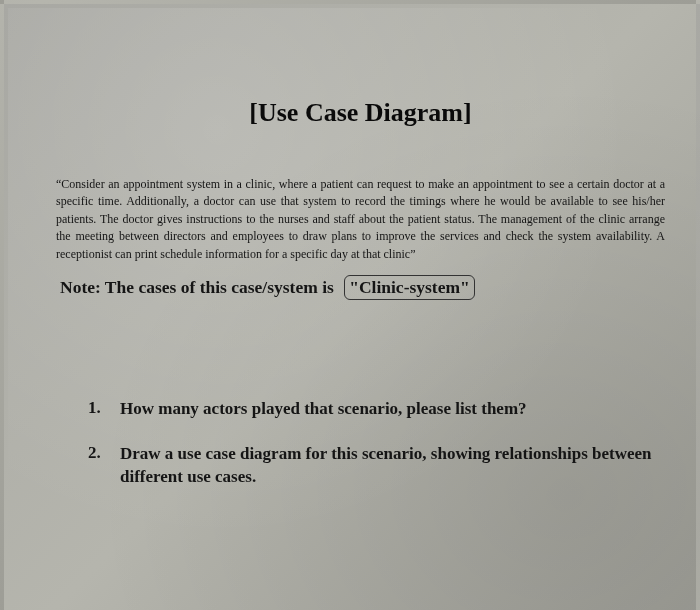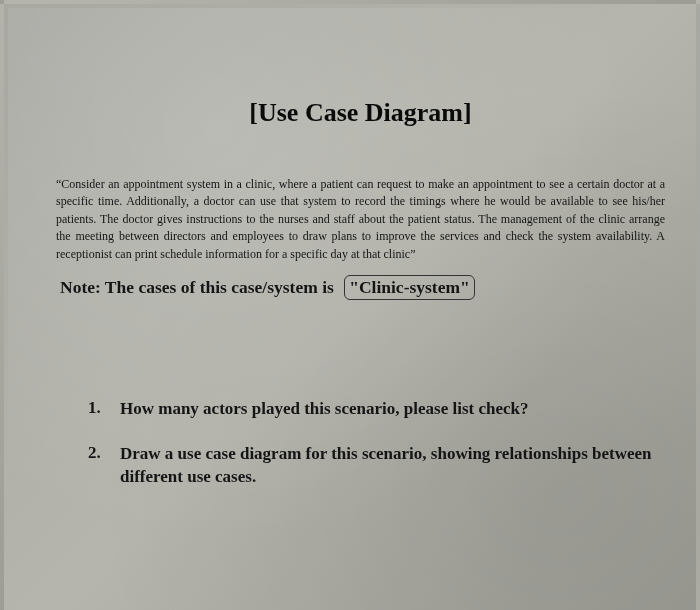--- a/index.html
+++ b/index.html
@@ -85,21 +85,21 @@
 
   <p class="paragraph">“Consider an appointment system in a clinic, where a patient can request to make an appointment to see a certain doctor at a specific time. Additionally, a doctor can use that system to record the timings where he would be available to see his/her patients. The doctor gives instructions to the nurses and staff about the patient status. The management of the clinic arrange the meeting between directors and employees to draw plans to improve the services and check the system availability. A receptionist can print schedule information for a specific day at that clinic”</p>
 
   <p class="note-line">
     <span>Note: The cases of this case/system is </span><span class="boxed">"Clinic-system"</span>
   </p>
 
   <div class="questions">
     <div class="q-item">
       <span class="q-num">1.</span>
-      <span class="q-text">How many actors played this scenario, please list check?</span>
+      <span class="q-text">How many actors played that scenario, please list them?</span>
     </div>
     <div class="q-item">
       <span class="q-num">2.</span>
       <span class="q-text">Draw a use case diagram for this scenario, showing relationships between different use cases.</span>
     </div>
   </div>
 
 </div>
 
 </body></html>

